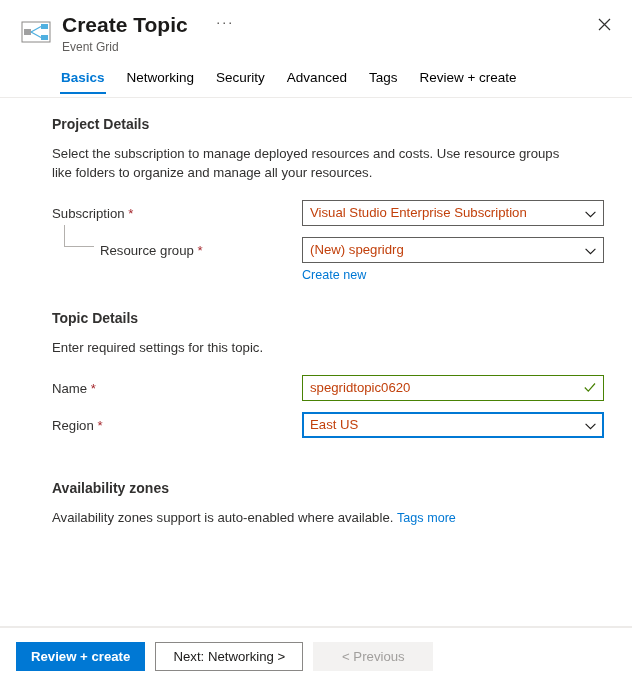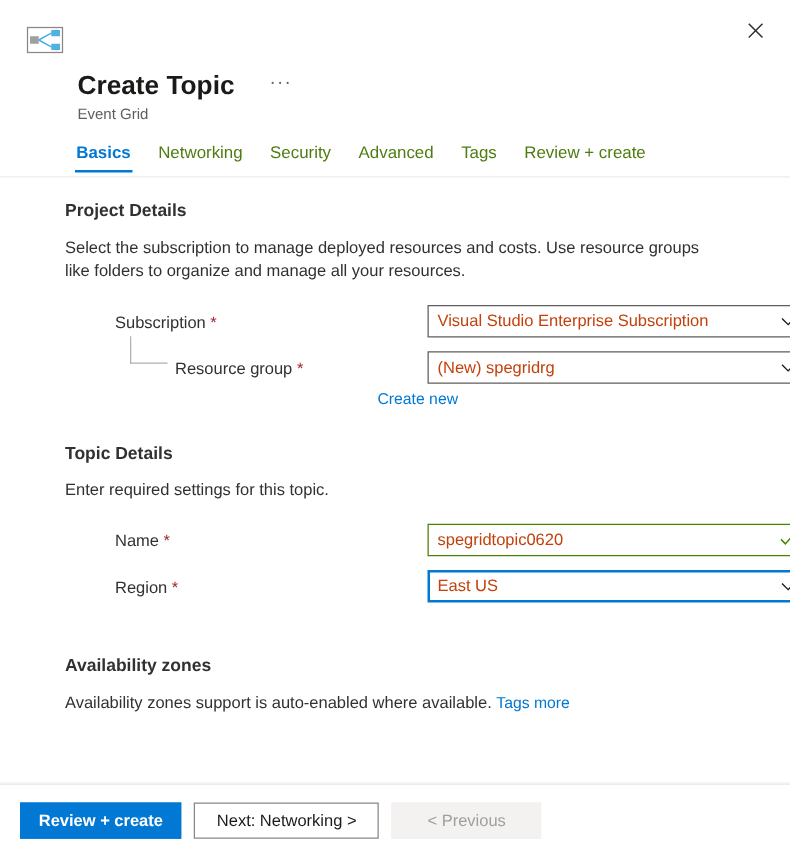--- a/index.html
+++ b/index.html
@@ -30,21 +30,20 @@
   .res-icon {
     width: 32px; height: 32px;
     margin: 6px 10px 0 4px;
     flex: 0 0 auto;
   }
   .title-block { flex: 1 1 auto; padding-top: 2px; }
   .title-row {
     display: flex;
     align-items: flex-start;
     gap: 24px;
-    margin-top: 44px;
   }
   .page-title {
     font-size: 21px;
     font-weight: 600;
     color: #1b1a19;
     line-height: 26px;
   }
   .ellipsis-btn {
     font-size: 15px;
     color: #605e5c;
@@ -73,21 +72,21 @@
   .tabs {
     display: flex;
     align-items: center;
     gap: 0px;
     padding: 6px 16px 0 50px;
     border-bottom: 1px solid #edebe9;
     height: 38px;
   }
   .tab {
     font-size: 13.5px;
-    color: #4d7c0f;
+    color: #000000;
     padding: 0 11px 9px 11px;
     cursor: pointer;
     position: relative;
     white-space: nowrap;
   }
   .tab.active {
     font-weight: 600;
     color: #0078d4;
   }
   .tab.active::after {
@@ -116,21 +115,20 @@
     color: #323130;
     line-height: 19px;
     max-width: 520px;
     margin-bottom: 18px;
   }
   .field-row {
     display: flex;
     align-items: center;
     margin-bottom: 11px;
     min-height: 26px;
-    margin-left: 40px;
   }
   .field-label {
     width: 250px;
     flex: 0 0 250px;
     font-size: 13.2px;
     color: #323130;
   }
   .req { color: #a4262c; }
   .field-label.indent {
     padding-left: 48px;

